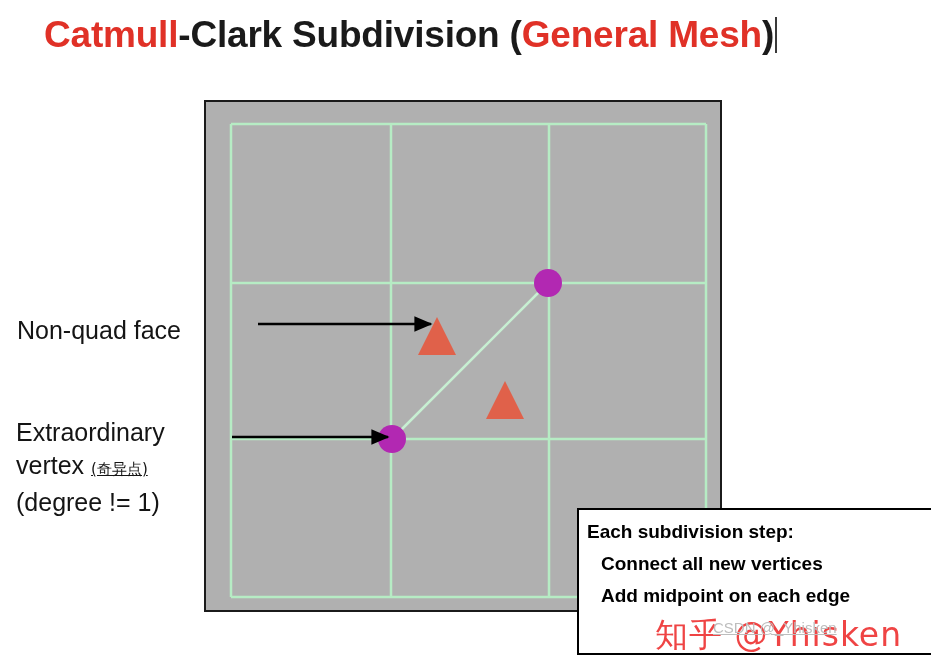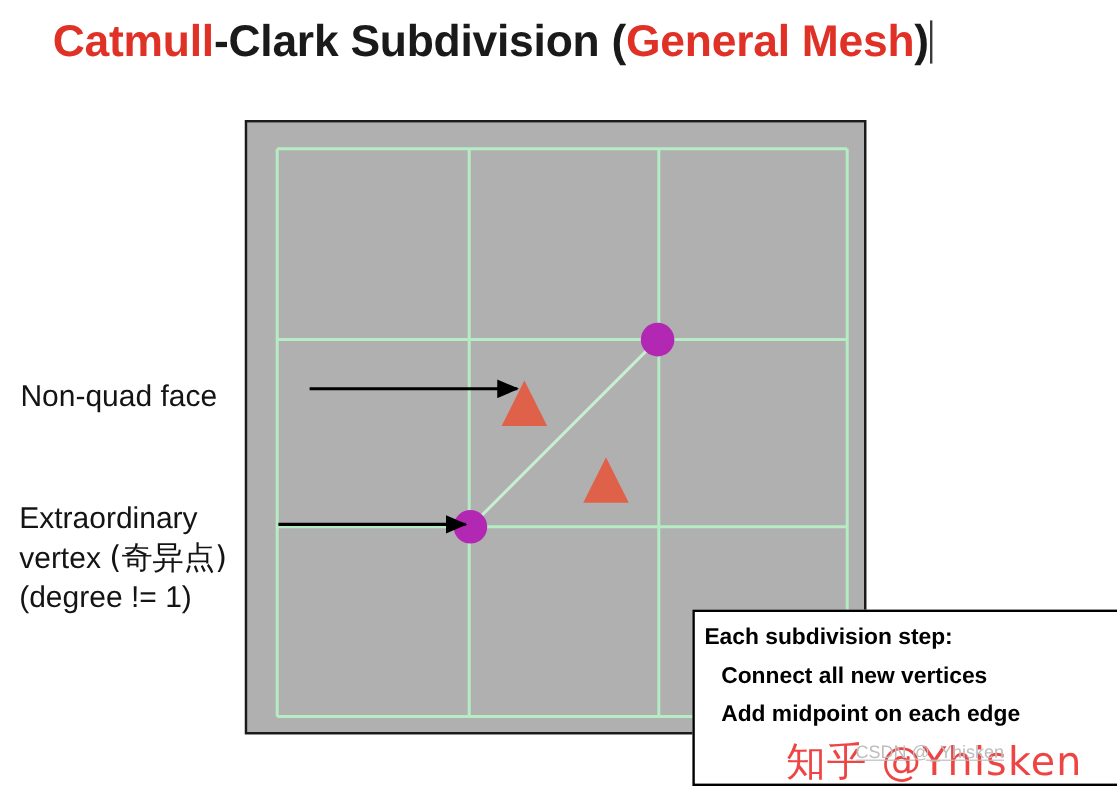--- a/index.html
+++ b/index.html
@@ -64,21 +64,22 @@
     color: #141414;
     font-size: 25px;
     line-height: 33px;
     white-space: nowrap;
     font-weight: 400;
   }
   #label-nonquad { left: 17px; top: 294px; margin-top: 20px; }
   #label-extraordinary { left: 16px; top: 416px; }
   #label-extraordinary .cjk {
     font-family: "DejaVu Sans", sans-serif;
-    font-size: 26px;
+    font-size: 15px;
+    text-decoration: underline;
   }
 
   
   #arrows-svg {
     position: absolute;
     left: 0;
     top: 0;
     width: 931px;
     height: 663px;
     pointer-events: none;

